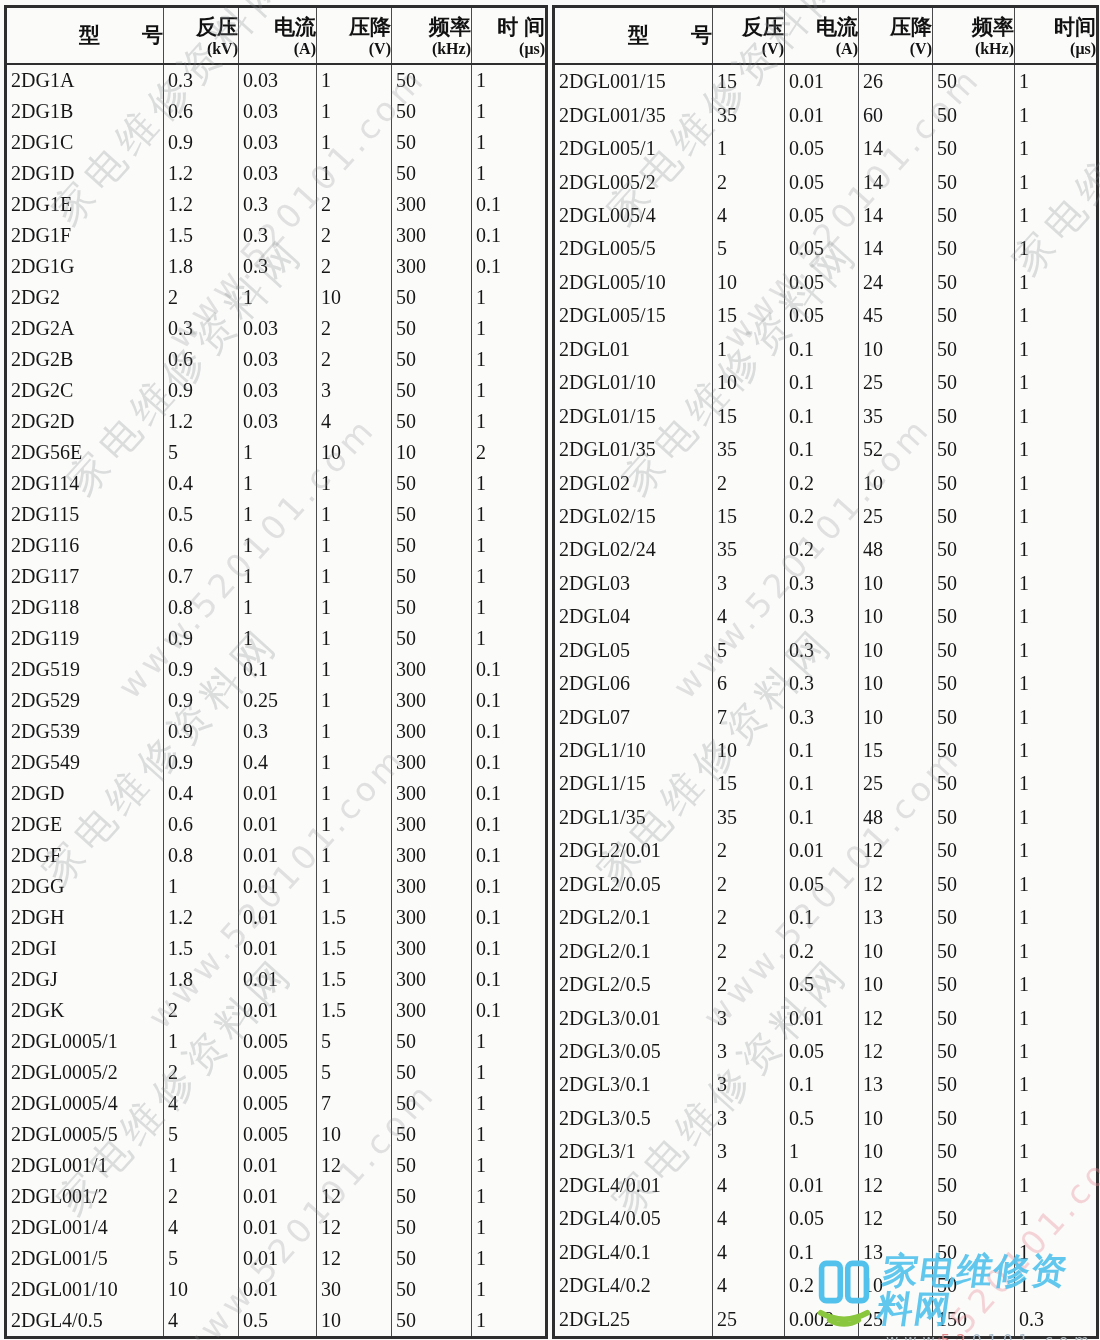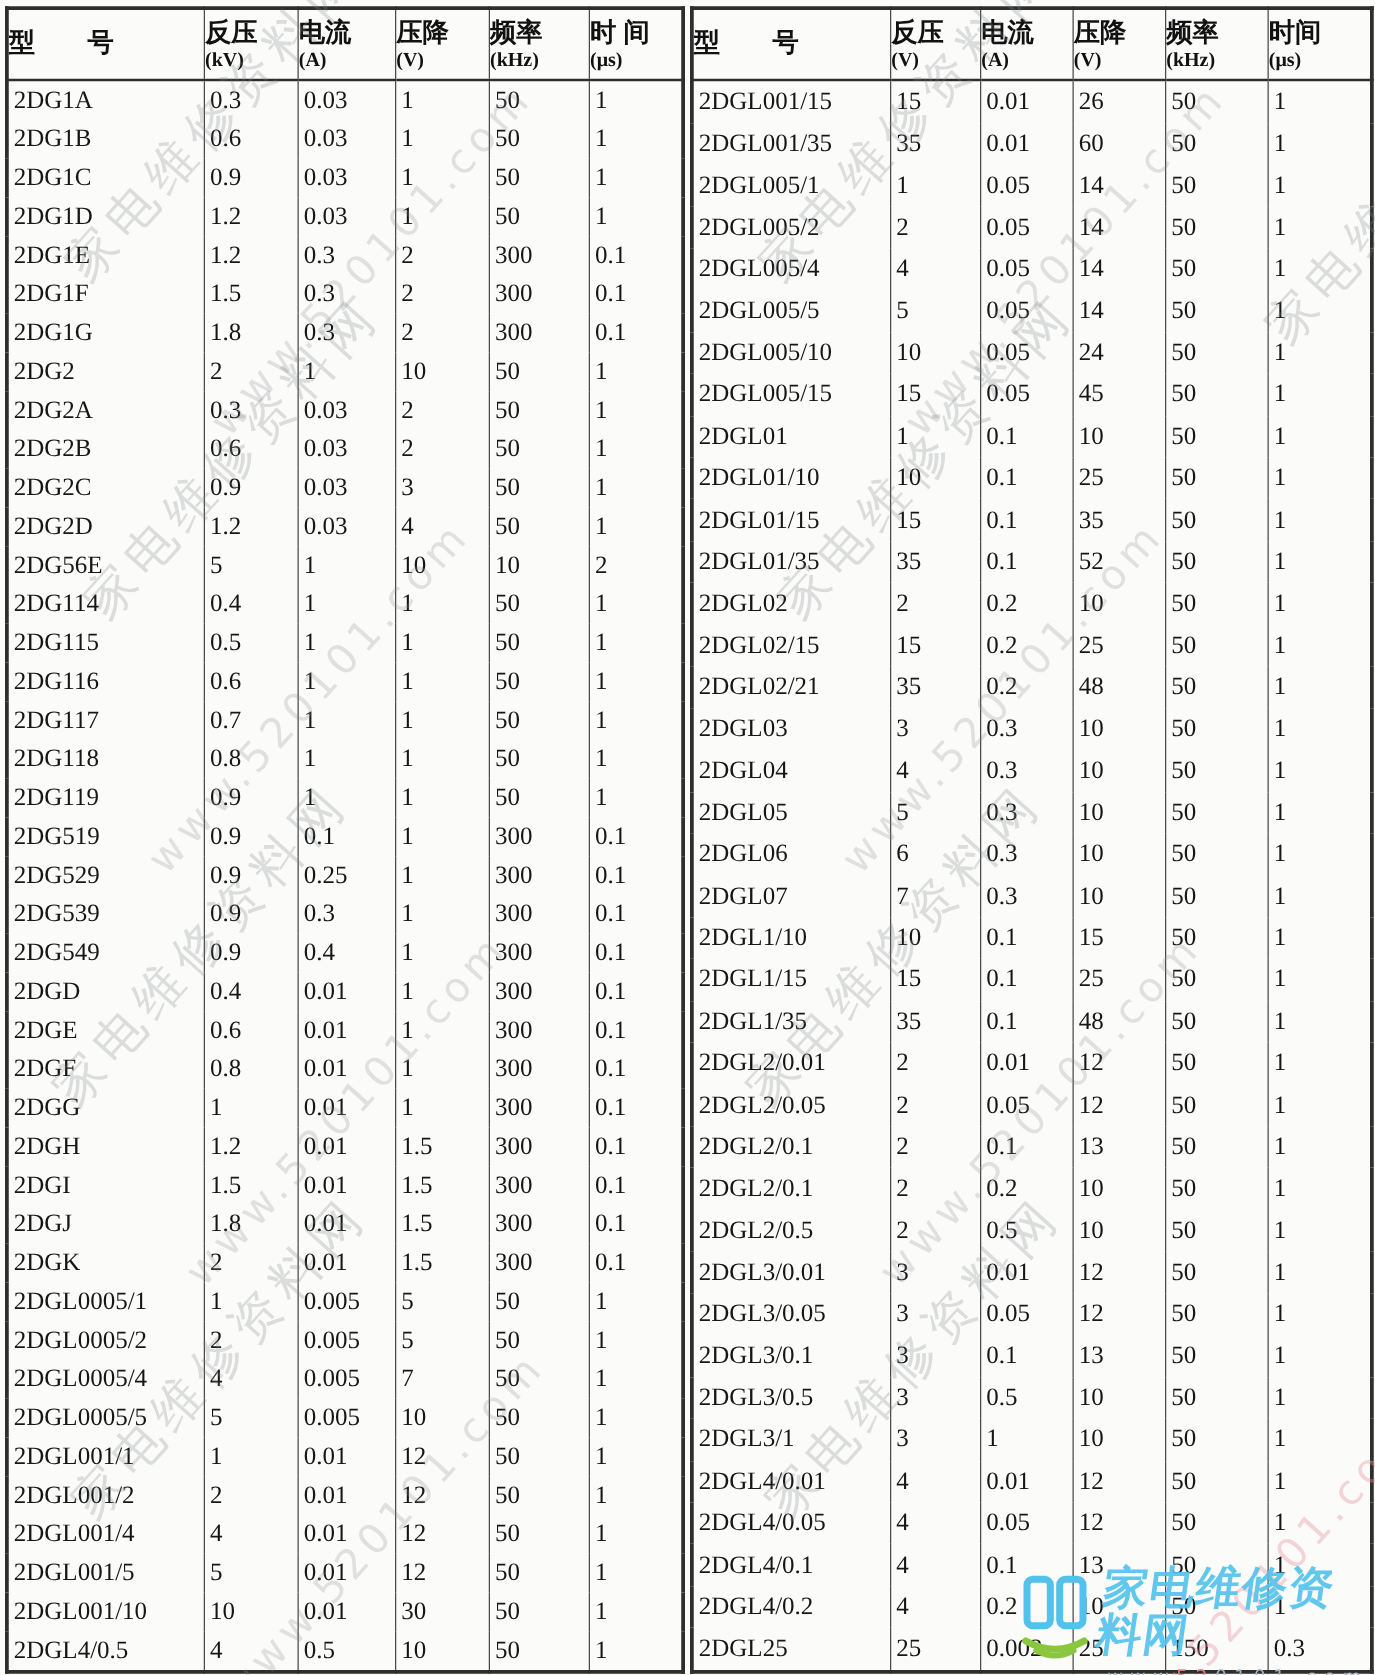--- a/index.html
+++ b/index.html
@@ -17,21 +17,21 @@
     border-collapse: collapse; table-layout: fixed;
     border: 3px solid #2e2e2e; background: transparent;
   }
   table.spec th, table.spec td {
     border-left: 1.8px solid #4a4a4a;
     overflow: hidden; white-space: nowrap;
   }
   table.spec th:first-child, table.spec td:first-child { border-left: none; }
   thead th {
     border-bottom: 2.5px solid #2e2e2e;
-    height: 55px; vertical-align: middle; text-align: left; padding: 0;
+    height: 55px; vertical-align: middle; text-align: right; padding: 0;
     background: transparent;
   }
   .h-label { font-family: "Liberation Sans", sans-serif; font-weight: bold; font-size: 21px; color: #111; line-height: 1.25; }
   .h-unit  { font-family: "Liberation Serif", serif; font-weight: bold; font-size: 16px; color: #111; line-height: 1.1; }
   tbody td { height: 31px; font-size: 20px; color: #161616; padding: 0 0 0 4px; vertical-align: middle; }
 
   
   .wm-layer { position: absolute; inset: 0; z-index: 3; pointer-events: none; overflow: hidden; }
   .wm {
     position: absolute; transform: rotate(-48deg); transform-origin: 0 0;
@@ -593,21 +593,21 @@
           </tr>
           <tr>
             <td>2DGL02/15</td>
             <td>15</td>
             <td>0.2</td>
             <td>25</td>
             <td>50</td>
             <td>1</td>
           </tr>
           <tr>
-            <td>2DGL02/21</td>
+            <td>2DGL02/24</td>
             <td>35</td>
             <td>0.2</td>
             <td>48</td>
             <td>50</td>
             <td>1</td>
           </tr>
           <tr>
             <td>2DGL03</td>
             <td>3</td>
             <td>0.3</td>

